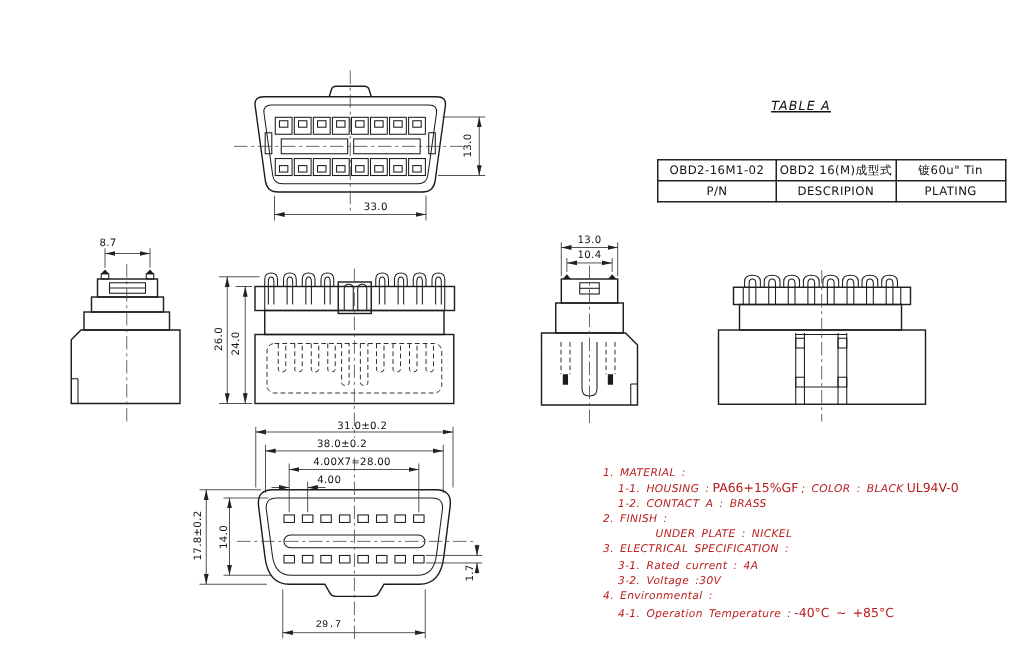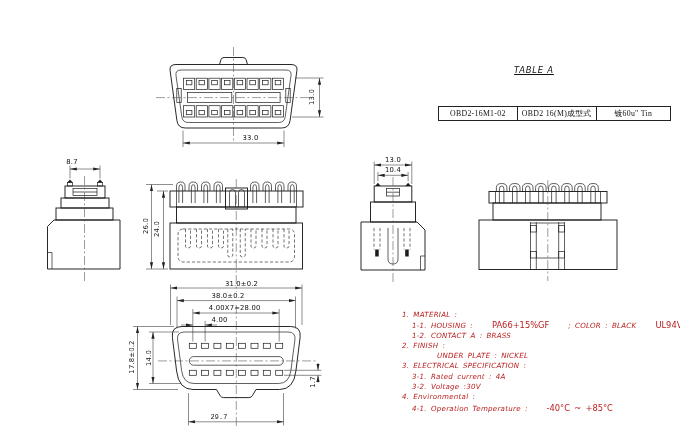--- a/index.html
+++ b/index.html
@@ -12,26 +12,26 @@
   .c-cl { fill:none; stroke:#4a4a4a; stroke-width:0.55; stroke-dasharray:9 2.5 2 2.5; }
   .c-hd { fill:none; stroke:#2a2a2a; stroke-width:0.65; stroke-dasharray:3.2 2; }
   .dlabel { position:absolute; transform:translate(-50%,-50%); font-size:6.8px; color:#111;
             white-space:nowrap; letter-spacing:0.2px; }
   .dlabel.rot { transform:translate(-50%,-50%) rotate(-90deg); }
   .table-a-title { position:absolute; left:484px; top:65px; width:100px; text-align:center;
             font-size:8.4px; font-style:italic; letter-spacing:0.8px; color:#111;
             text-decoration:underline; }
   .table-a { position:absolute; left:438px; top:106px; width:233px; border-collapse:collapse; }
   .table-a td { border:1px solid #222; height:13px; text-align:center; vertical-align:middle;
-            font-size:7.8px; color:#111; letter-spacing:0.3px; padding:0 1px; white-space:nowrap;font-family:Liberation Serif, serif; }
+            font-size:7.8px; color:#111; letter-spacing:0.3px; padding:0 1px; white-space:nowrap; }
   .specs { position:absolute; left:402px; top:310px; color:#b91c1c; }
   .spec-line { height:10.3px; line-height:10.3px; font-size:7.1px; font-style:italic;
             letter-spacing:0.25px; word-spacing:1.6px; white-space:nowrap; }
   .ind1 { padding-left:10px; } .ind2 { padding-left:35px; }
-  .upr { font-style:normal; font-size:8.3px; letter-spacing:0; margin:0 19px; }
+  .upr { font-style:normal; font-size:8.3px; letter-spacing:0; margin:0 2px; }
 </style>
 </head>
 <body>
 
 <div class="sheet">
 
 <svg width="680" height="432" viewBox="0 0 680 432">
   <defs>
     <marker id="arr" viewBox="0 0 7 4.2" refX="6.8" refY="2.1" markerWidth="7" markerHeight="4.2" orient="auto-start-reverse" markerUnits="userSpaceOnUse">
       <path d="M0,0.5 L6.8,2.1 L0,3.7 Z" fill="#222"></path>
@@ -303,20 +303,25 @@
 <div class="dlabel" style="left:219px; top:417px;font-family:Liberation Mono, monospace;">29.7</div>
 
 <div class="table-a-title">TABLE A</div>
 <table class="table-a">
   <tbody>
         <tr>
     <td style="width:79px;">OBD2-16M1-02</td>
     <td style="width:77px;">OBD2 16(M)成型式</td>
     <td style="width:77px;">镀60u" Tin</td>
   </tr>
+  <tr>
+    <td>P/N</td>
+    <td>DESCRIPION</td>
+    <td>PLATING</td>
+  </tr>
 </tbody>
     </table>
 
 <div class="specs">
   <div class="spec-line">1. MATERIAL :</div>
   <div class="spec-line ind1"><span>1-1. HOUSING :</span><span class="upr">PA66+15%GF</span><span>; COLOR : BLACK</span><span class="upr">UL94V-0</span></div>
   <div class="spec-line ind1">1-2. CONTACT A : BRASS</div>
   <div class="spec-line">2. FINISH :</div>
   <div class="spec-line ind2">UNDER PLATE : NICKEL</div>
   <div class="spec-line">3. ELECTRICAL SPECIFICATION :</div>

